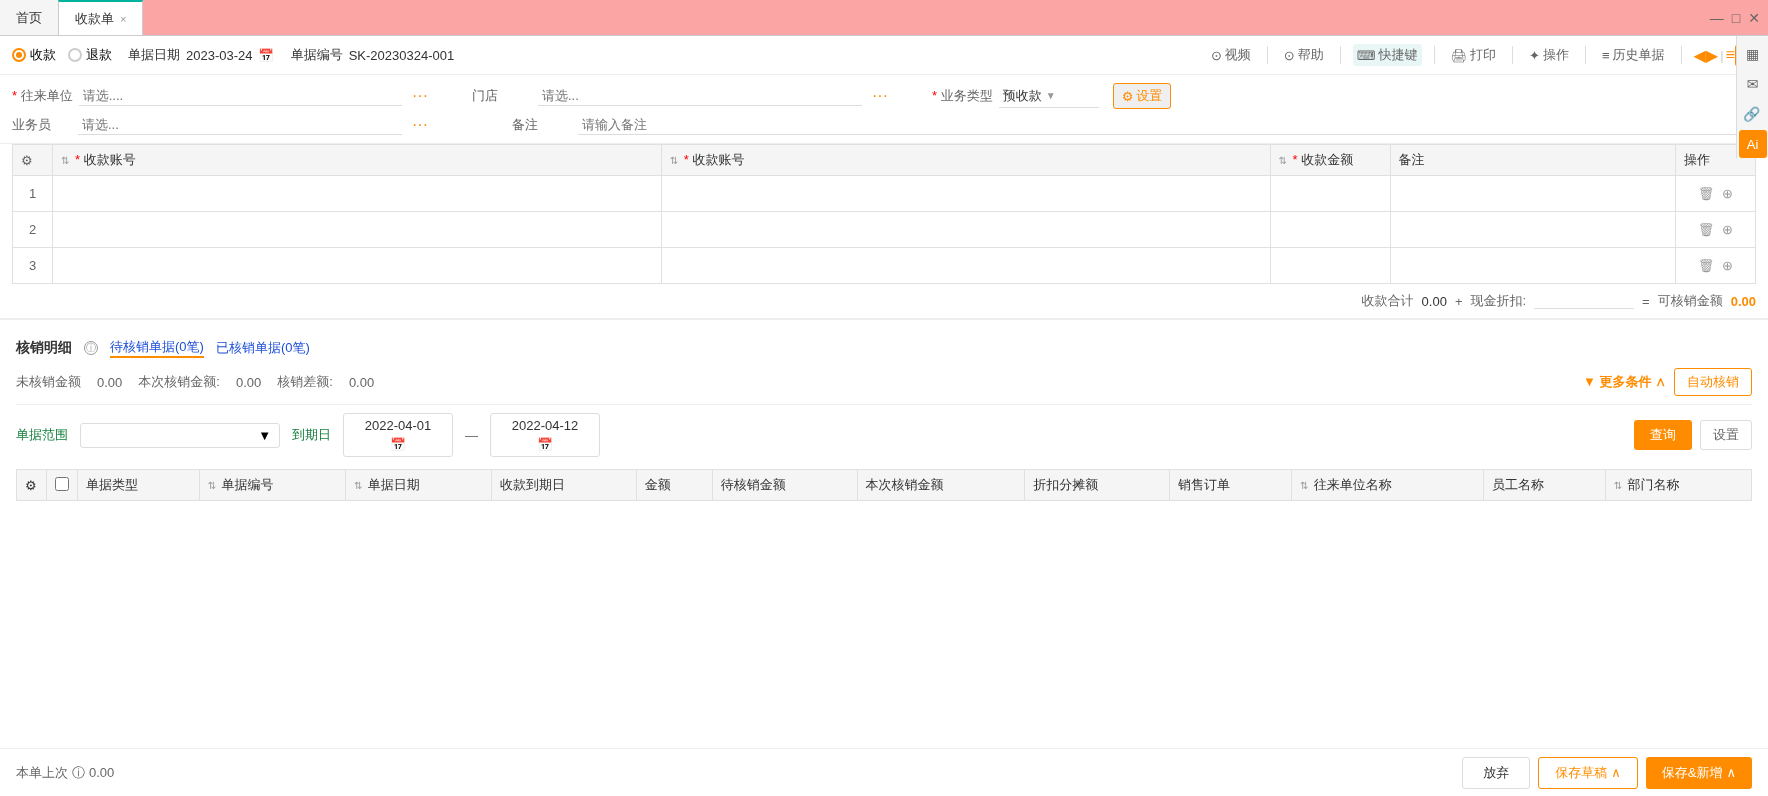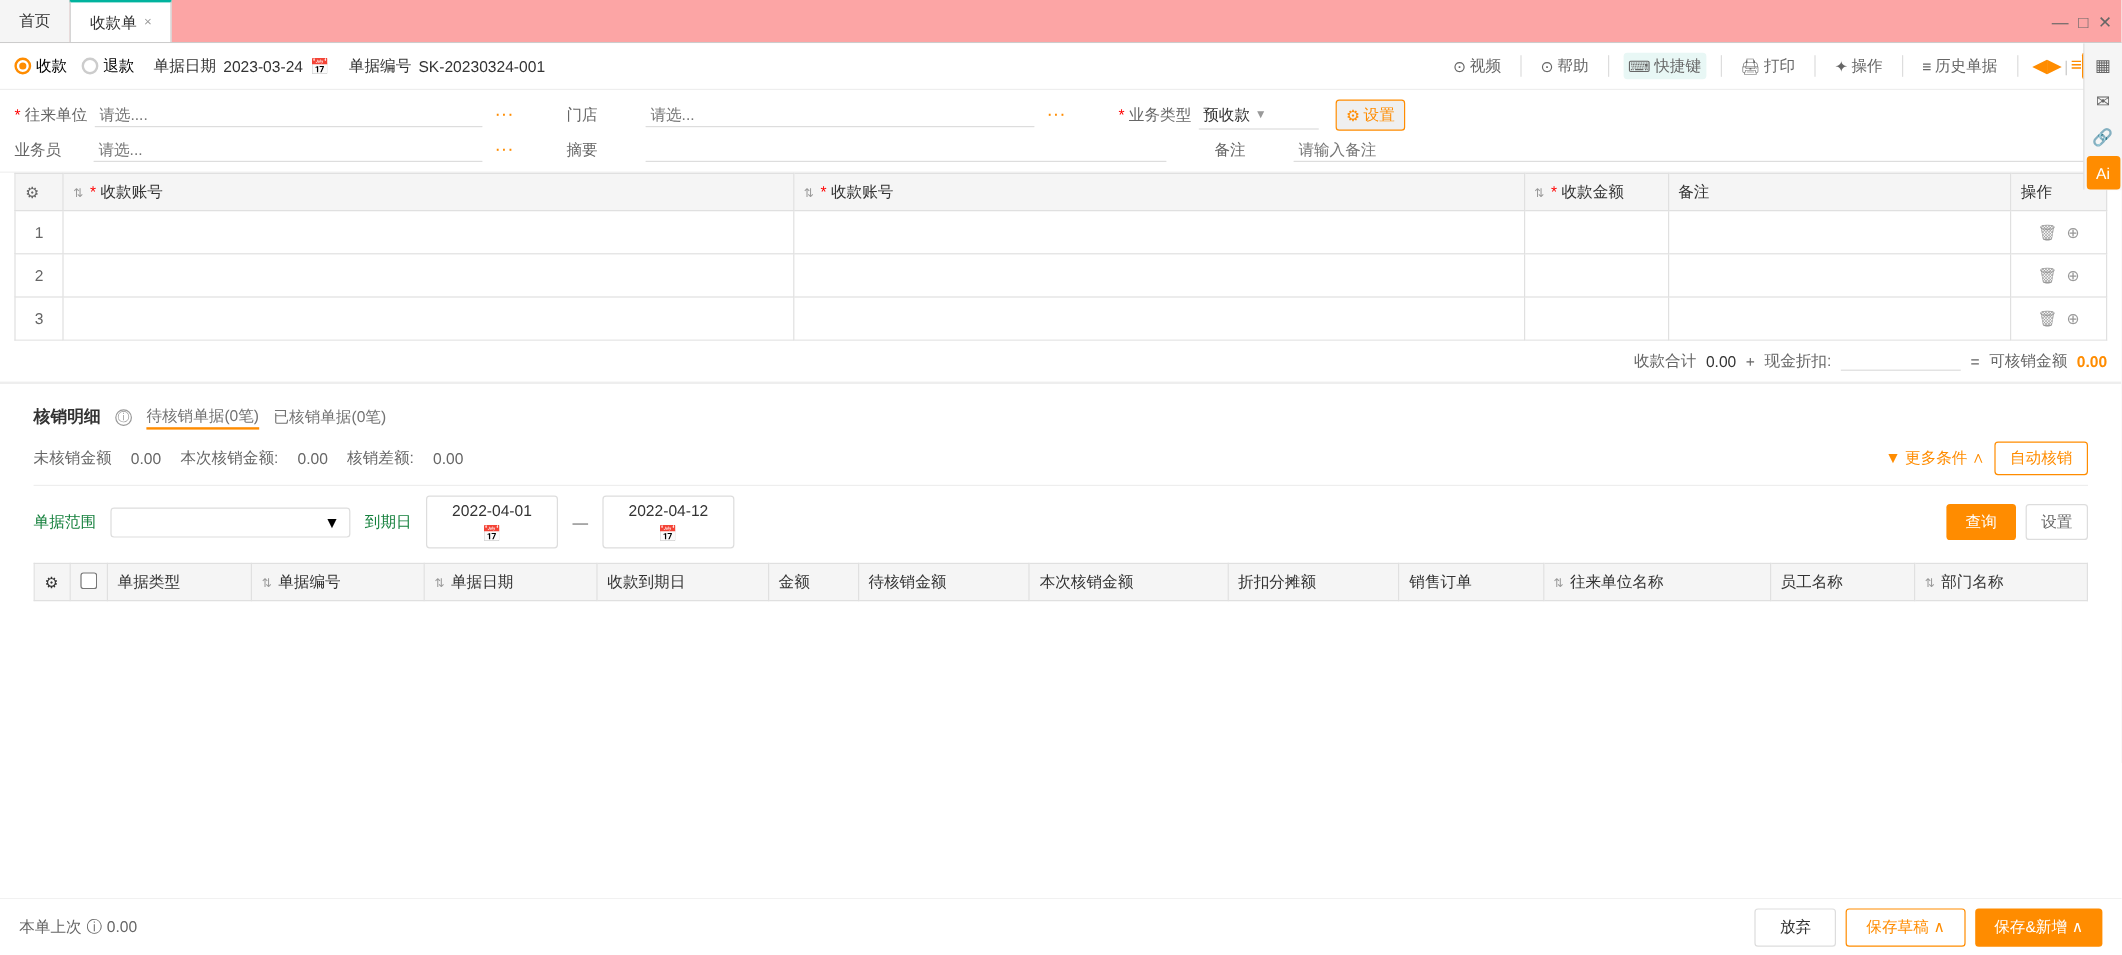--- a/index.html
+++ b/index.html
@@ -175,47 +175,47 @@
     .summary-input {
       border: none; border-bottom: 1px solid #ddd;
       width: 100px; outline: none; text-align: right;
       font-size: 13px;
     }
 
     
     .hexiao-section {
       background: #fff;
       margin-top: 8px;
-      padding: 0 28px;
+      padding: 0 16px;
     }
     .hexiao-header {
       display: flex; align-items: center; gap: 12px;
       padding: 10px 0 6px 0;
     }
     .hexiao-title { font-size: 14px; font-weight: bold; color: #333; }
     .hexiao-tab {
-      color: #737373; cursor: pointer; font-size: 13px;
+      color: #1d4ed8; cursor: pointer; font-size: 13px;
     }
     .hexiao-tab.active { border-bottom: 2px solid #ff8c00; }
     .info-icon {
       width: 14px; height: 14px; border-radius: 50%;
       border: 1px solid #999; display: inline-flex;
       align-items: center; justify-content: center;
       font-size: 10px; color: #999; cursor: pointer;
     }
     .hexiao-stats {
       display: flex; align-items: center; gap: 16px;
       padding: 4px 0 8px 0;
       color: #666;
     }
     .hexiao-stats-right {
       margin-left: auto;
       display: flex; align-items: center; gap: 8px;
     }
-    .more-conditions { color: #ff8c00; cursor: pointer; font-size: 13px; }
+    .more-conditions { color: #ff8c00; cursor: pointer; font-size: 13px; font-weight: bold; }
     .auto-hexiao-btn {
       background: #fff; border: 1px solid #ff8c00;
       color: #ff8c00; border-radius: 3px;
       padding: 4px 12px; cursor: pointer;
     }
     .filter-row {
       display: flex; align-items: center; gap: 12px;
       padding: 8px 0;
       border-top: 1px solid #eee;
     }
@@ -428,26 +428,20 @@
     </div>
     <div class="form-row">
       <div class="form-field" style="max-width:420px;">
         <span class="form-field-label">
           <span>业务员</span>
         </span>
         <input class="form-input" type="text" placeholder="请选..." style="">
         <span class="more-btn">···</span>
       </div>
       <div style="width:40px;"></div>
-      <div class="form-field" style="max-width:500px;">
-        <span class="form-field-label">
-          <span>摘要</span>
-        </span>
-        <input class="form-input" type="text" style="">
-      </div>
       <div style="width:40px;"></div>
       <div class="form-field" style="flex:1;">
         <span class="form-field-label">
           <span>备注</span>
         </span>
         <input class="form-input" type="text" placeholder="请输入备注" style="">
       </div>
     </div>
   </div>
 

